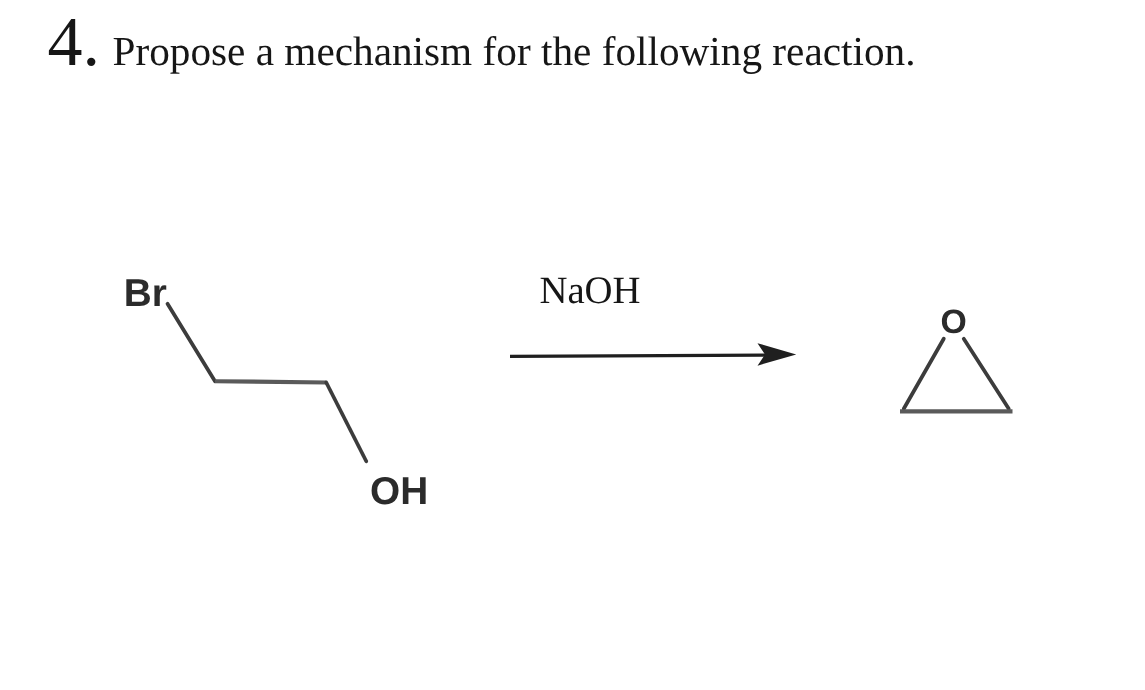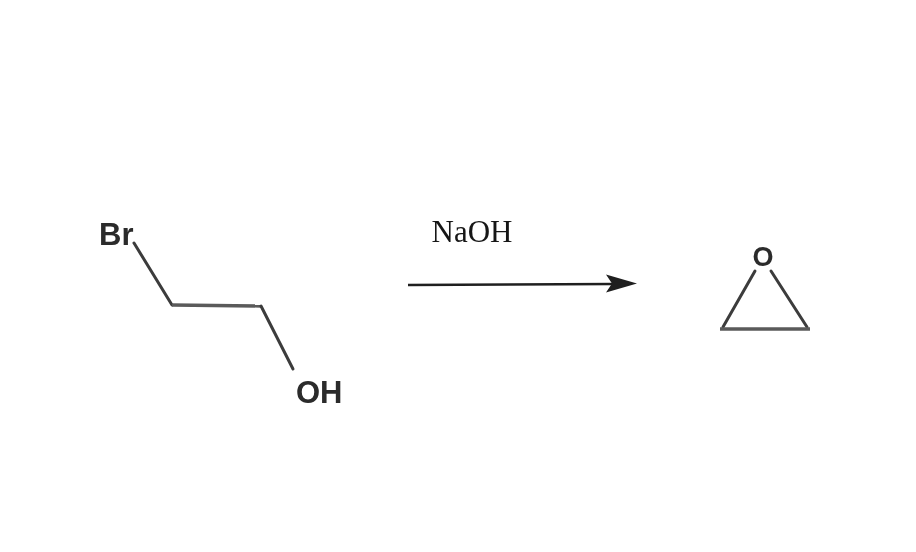--- a/index.html
+++ b/index.html
@@ -80,20 +80,23 @@
   .arrow-head {
     fill: #1f1f1f;
     stroke: none;
   }
 </style>
 </head>
 <body>
 
 <div class="page">
 
+  <div class="question-header">
+    <span class="q-number">4.</span><span class="q-title">Propose a mechanism for the following reaction.</span>
+  </div>
 
   <svg class="scheme-svg" viewBox="0 0 916 552" xmlns="http://www.w3.org/2000/svg">
 
     <g>
       <text x="99" y="245" class="atom-label">Br</text>
       <line x1="134" y1="243" x2="172" y2="305" class="bond"></line>
       <line x1="172" y1="305" x2="261" y2="306" class="bond-light"></line>
       <line x1="261" y1="306" x2="293" y2="369" class="bond"></line>
       <text x="296" y="403" class="atom-label">OH</text>
     </g>

